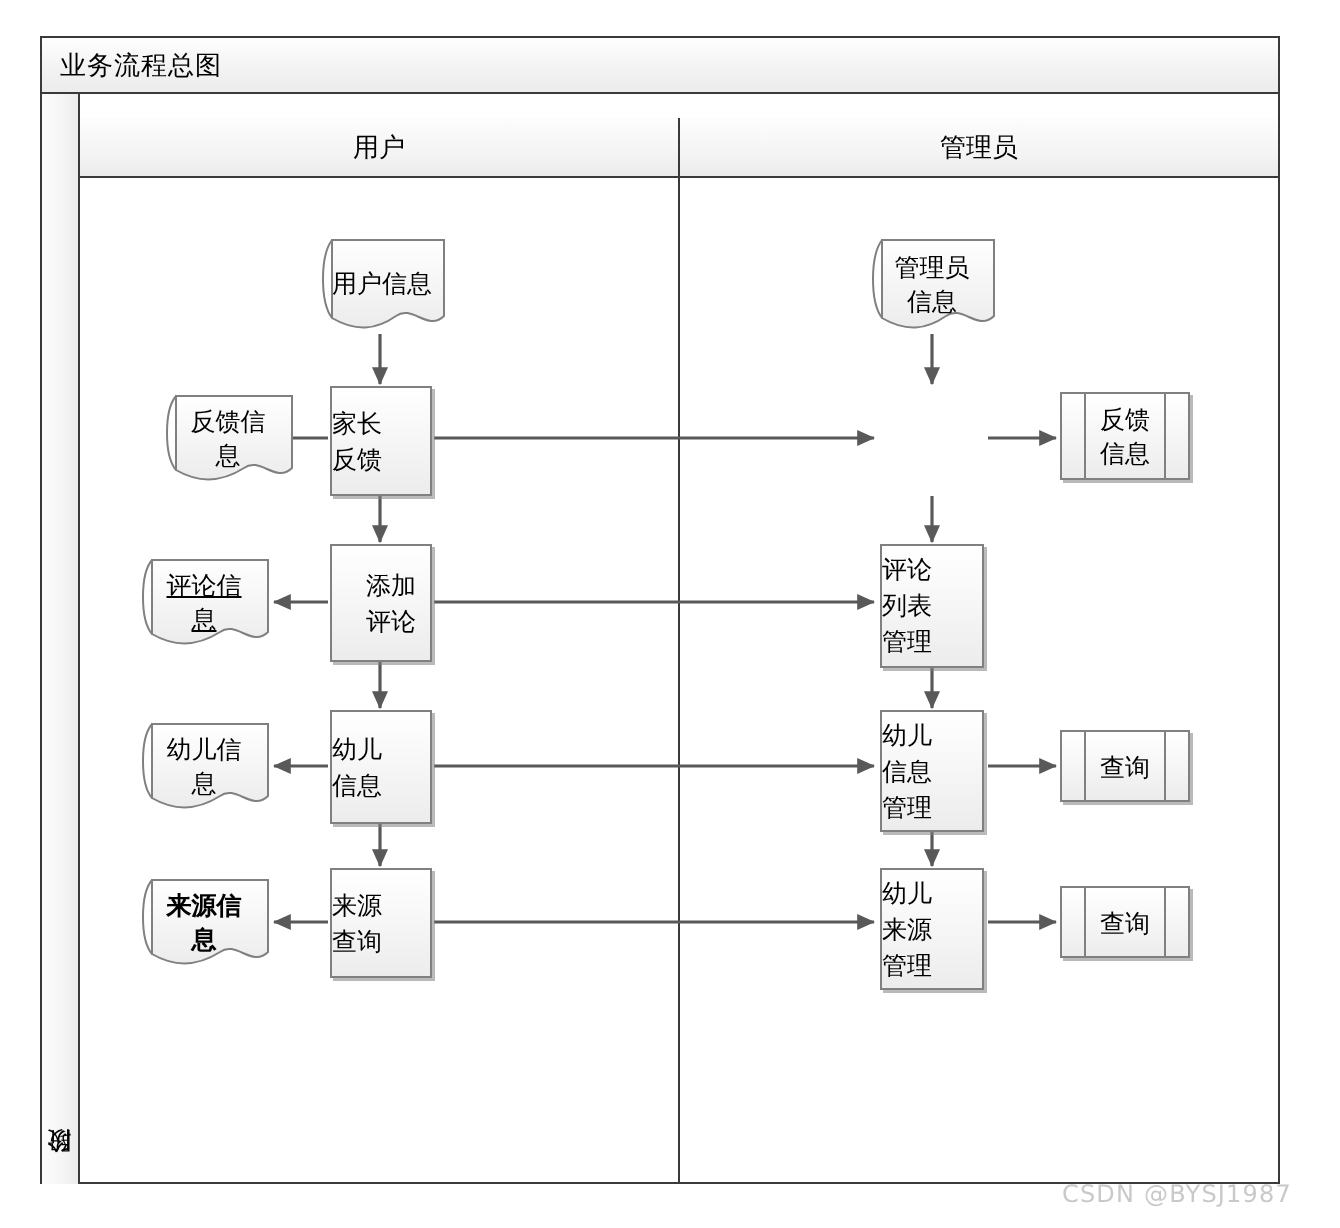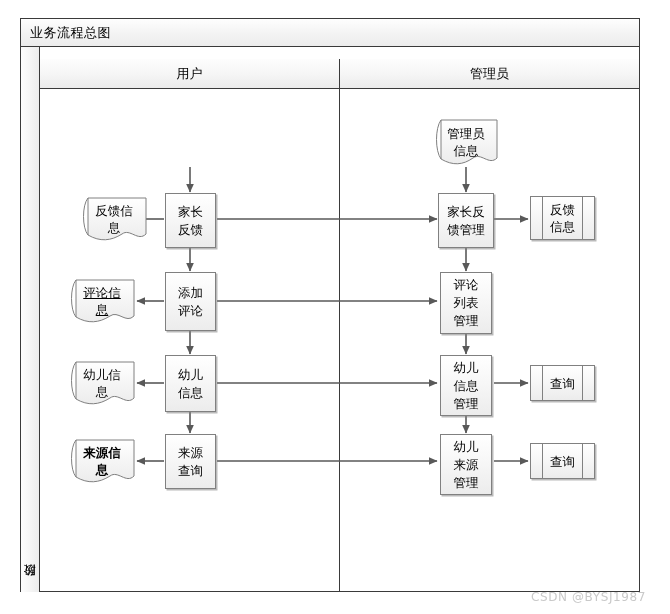--- a/index.html
+++ b/index.html
@@ -112,21 +112,20 @@
 
   
   .node-box {
     position: absolute;
     box-sizing: border-box;
     border: 1px solid #808080;
     background: linear-gradient(to bottom, #ffffff 0%, #f7f7f7 45%, #ececec 100%);
     box-shadow: 1.5px 1.5px 0 rgba(130,130,130,0.55);
     display: flex;
     align-items: center;
-    justify-content: center;
     text-align: center;
     font-size: 12.5px;
     line-height: 18px;
     color: #000;
     white-space: pre-line;
   }
 
   
   .node-doc {
     position: absolute;
@@ -254,20 +253,33 @@
       <path d="M466,416 L466,433"></path>
 
       <path d="M494,219 L528,219"></path>
       <path d="M494,383 L528,383"></path>
       <path d="M494,461 L528,461"></path>
     </g>
   </svg>
 
   <div class="canvas">
 
+    <div class="node-doc" style="left:158px; top:118px; width:66px; height:50px;">
+      <svg class="doc-svg" viewBox="0 0 66 50" preserveAspectRatio="none">
+        <defs>
+          <linearGradient id="docg1" x1="0" y1="0" x2="0" y2="1">
+            <stop offset="0%" stop-color="#ffffff"></stop>
+              <stop offset="100%" stop-color="#ececec"></stop>
+          </linearGradient>
+        </defs>
+        <path d="M8,2 L64,2 L64,40 C56,48 48,34 40,40 C30,47 20,48 8,41 Z" fill="url(#docg1)" stroke="#808080" stroke-width="1"></path>
+        <path d="M8,2 C2,10 2,33 8,41" fill="none" stroke="#808080" stroke-width="1"></path>
+      </svg>
+      <span class="doc-text">用户信息</span>
+    </div>
 
     <div class="node-box" style="left:165px; top:193px; width:51px; height:55px;">
       <span>家长
 反馈</span>
     </div>
 
     <div class="node-doc" style="left:80px; top:196px; width:68px; height:48px;">
       <svg class="doc-svg" viewBox="0 0 68 48" preserveAspectRatio="none">
         <defs>
           <linearGradient id="docg2" x1="0" y1="0" x2="0" y2="1">
@@ -275,21 +287,21 @@
               <stop offset="100%" stop-color="#ececec"></stop>
           </linearGradient>
         </defs>
         <path d="M8,2 L66,2 L66,38 C58,46 50,32 42,38 C31,45 20,46 8,39 Z" fill="url(#docg2)" stroke="#808080" stroke-width="1"></path>
         <path d="M8,2 C2,9 2,32 8,39" fill="none" stroke="#808080" stroke-width="1"></path>
       </svg>
       <span class="doc-text">反馈信
 息</span>
     </div>
 
-    <div class="node-box" style="left:165px; top:272px; width:51px; height:59px;">
+    <div class="node-box" style="left:165px; top:272px; width:51px; height:59px;padding-left:17px;">
       <span>添加
 评论</span>
     </div>
 
     <div class="node-doc" style="left:68px; top:278px; width:68px; height:48px;text-decoration:underline;">
       <svg class="doc-svg" viewBox="0 0 68 48" preserveAspectRatio="none">
         <defs>
           <linearGradient id="docg3" x1="0" y1="0" x2="0" y2="1">
             <stop offset="0%" stop-color="#ffffff"></stop>
               <stop offset="100%" stop-color="#ececec"></stop>
@@ -350,24 +362,20 @@
               <stop offset="100%" stop-color="#ececec"></stop>
           </linearGradient>
         </defs>
         <path d="M8,2 L64,2 L64,40 C56,48 48,34 40,40 C30,47 20,48 8,41 Z" fill="url(#docg6)" stroke="#808080" stroke-width="1"></path>
         <path d="M8,2 C2,10 2,33 8,41" fill="none" stroke="#808080" stroke-width="1"></path>
       </svg>
       <span class="doc-text">管理员
 信息</span>
     </div>
 
-    <div class="node-box" style="left:438px; top:193px; width:56px; height:55px;">
-      <span>家长反
-馈管理</span>
-    </div>
 
     <div class="node-db" style="left:530px; top:196px; width:65px; height:44px;">
       <span class="db-text">反馈
 信息</span>
     </div>
 
     <div class="node-box" style="left:440px; top:272px; width:52px; height:62px;">
       <span>评论
 列表
 管理</span>

